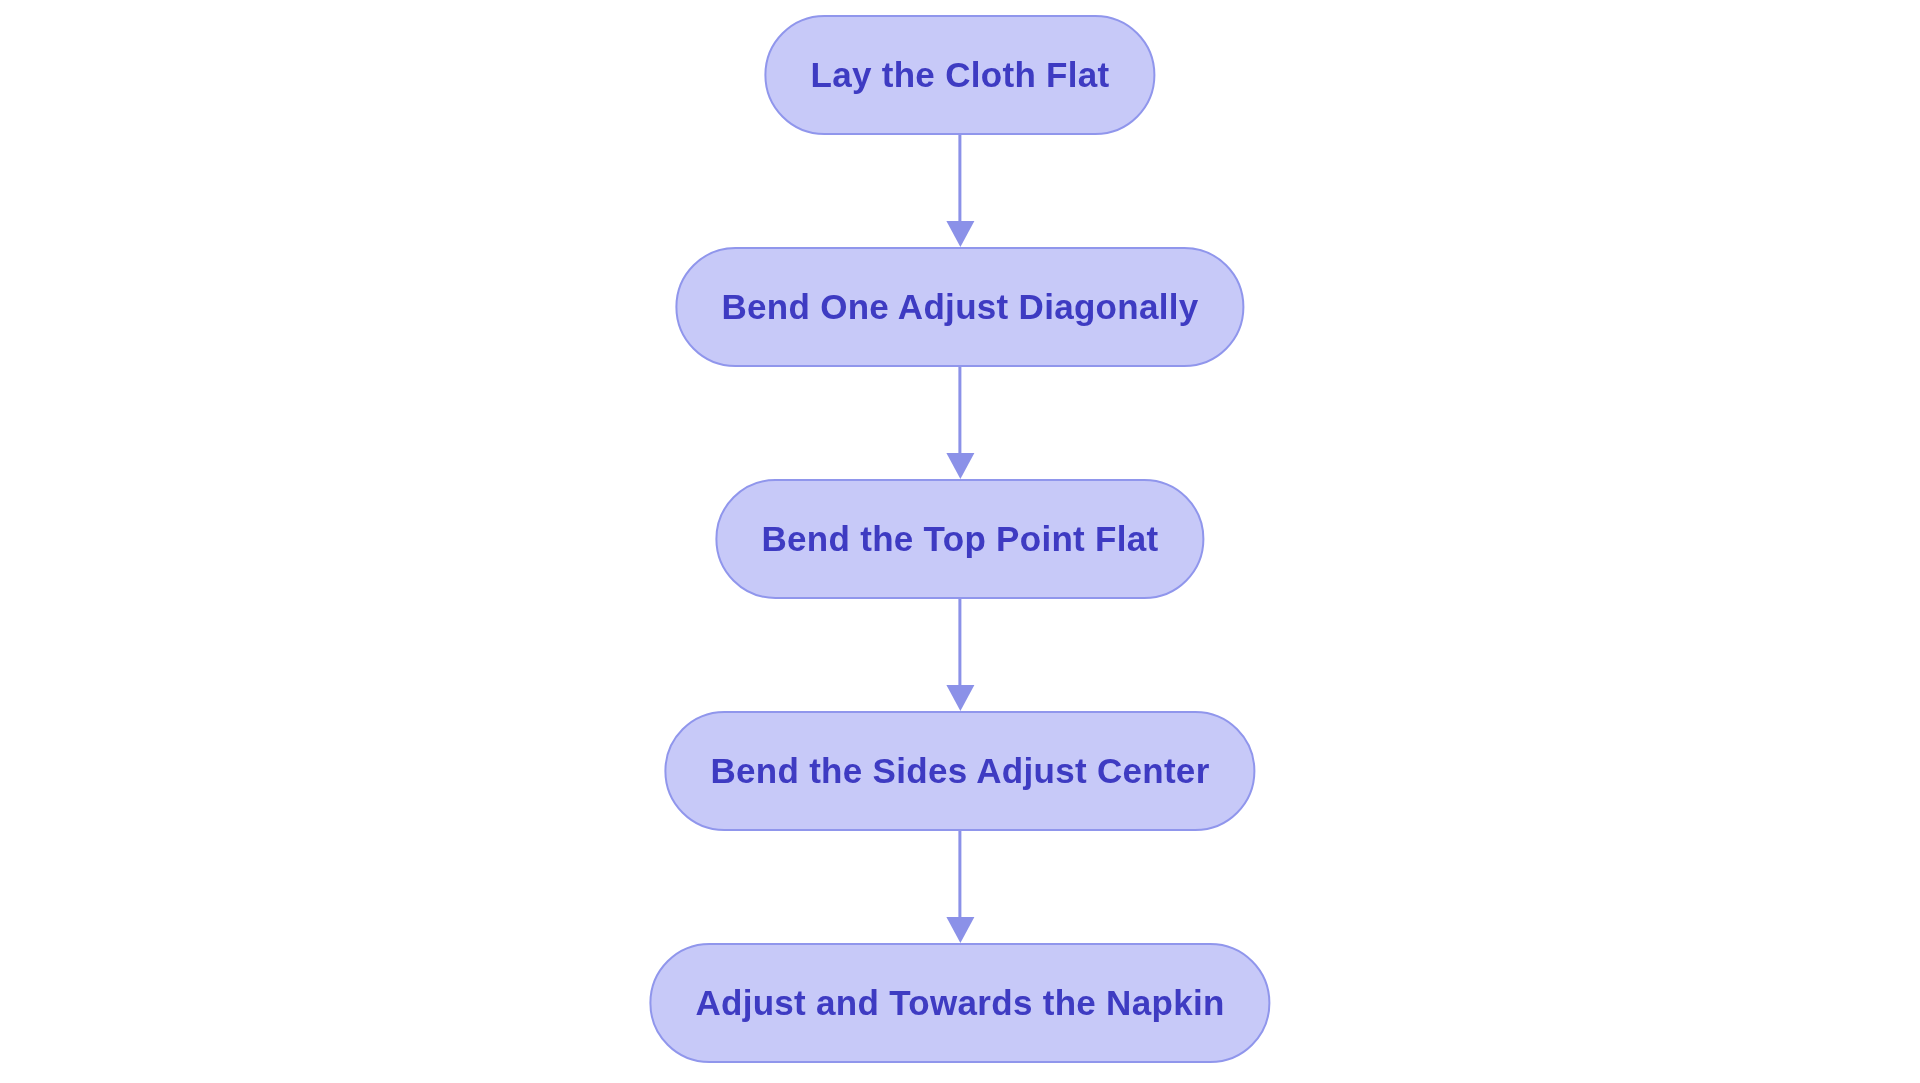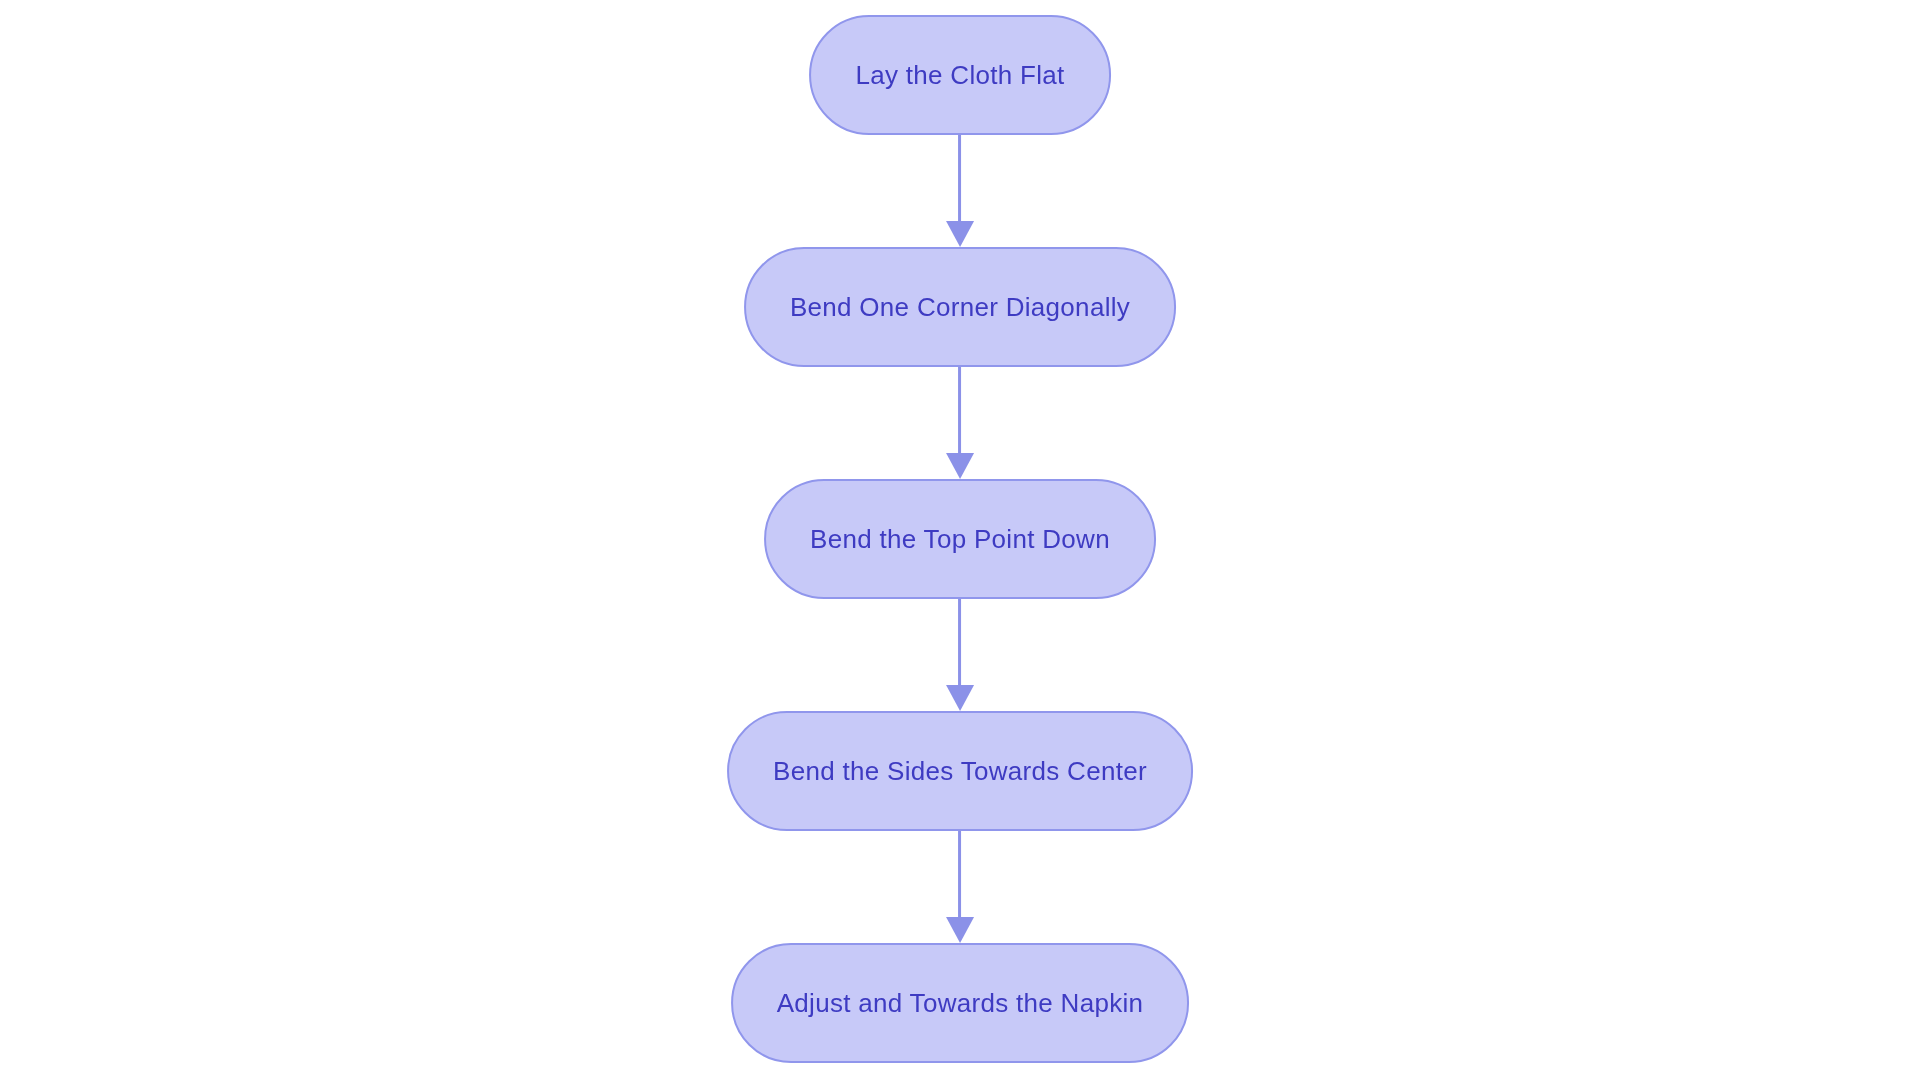--- a/index.html
+++ b/index.html
@@ -38,22 +38,22 @@
     padding: 0 44px;
     background: var(--node-fill);
     border: 2px solid var(--node-border);
     display: flex;
     align-items: center;
     justify-content: center;
     white-space: nowrap;
   }
   .node-label {
     color: var(--node-text);
-    font-size: 26px;
-    font-weight: 400;
+    font-size: 35px;
+    font-weight: 700;
     letter-spacing: 0.3px;
     text-align: right;
   }
   .arrow {
     height: 112px;
     width: 30px;
     position: relative;
     display: flex;
     flex-direction: column;
     align-items: center;
@@ -81,39 +81,39 @@
     <div class="node">
       <span class="node-label">Lay the Cloth Flat</span>
     </div>
 
     <div class="arrow">
       <div class="shaft"></div>
       <div class="head"></div>
     </div>
 
     <div class="node">
-      <span class="node-label">Bend One Corner Diagonally</span>
+      <span class="node-label">Bend One Adjust Diagonally</span>
     </div>
 
     <div class="arrow">
       <div class="shaft"></div>
       <div class="head"></div>
     </div>
 
     <div class="node">
-      <span class="node-label">Bend the Top Point Down</span>
+      <span class="node-label">Bend the Top Point Flat</span>
     </div>
 
     <div class="arrow">
       <div class="shaft"></div>
       <div class="head"></div>
     </div>
 
     <div class="node">
-      <span class="node-label">Bend the Sides Towards Center</span>
+      <span class="node-label">Bend the Sides Adjust Center</span>
     </div>
 
     <div class="arrow">
       <div class="shaft"></div>
       <div class="head"></div>
     </div>
 
     <div class="node">
       <span class="node-label">Adjust and Towards the Napkin</span>
     </div>

